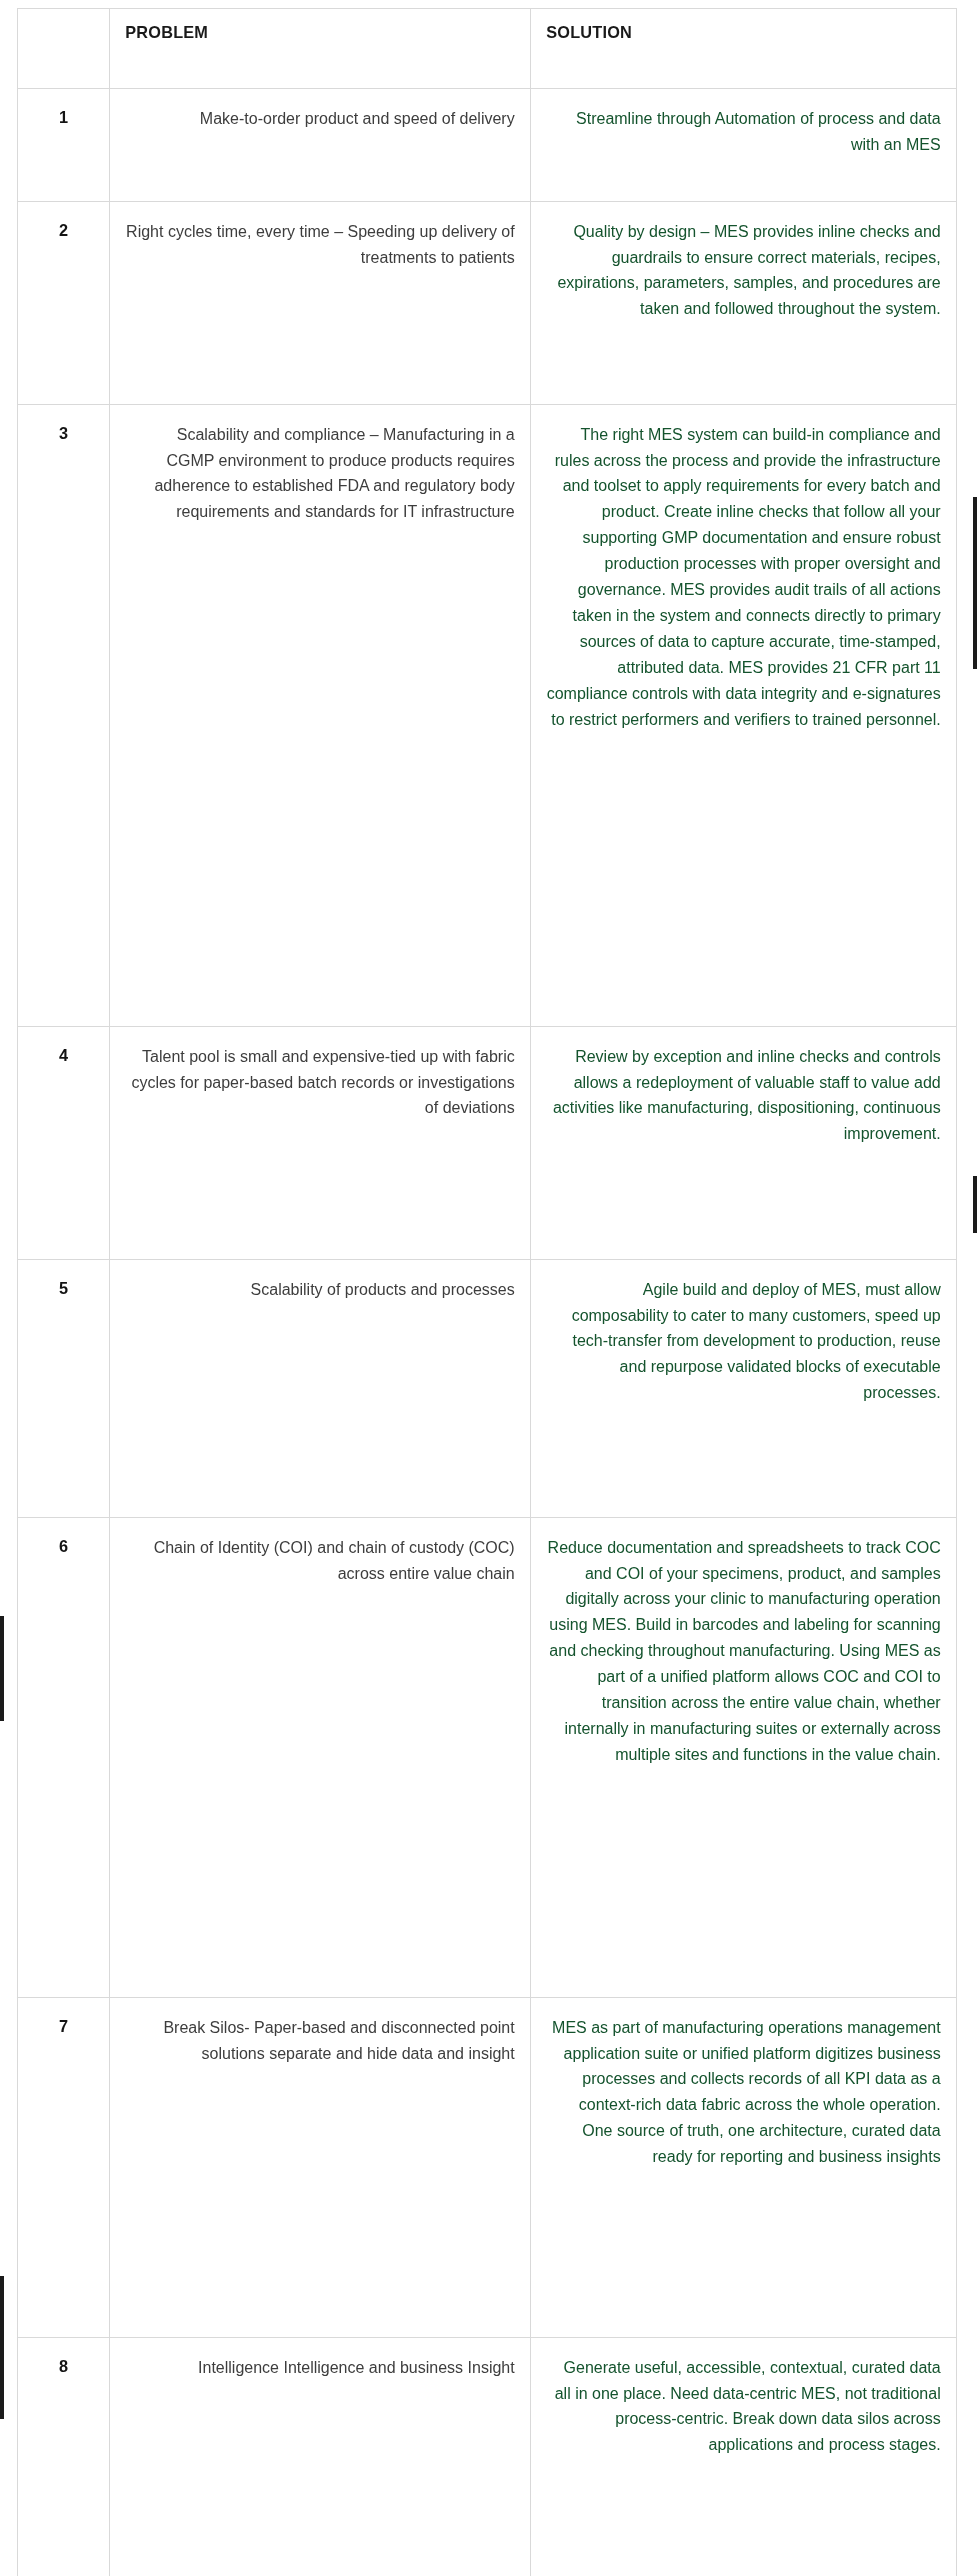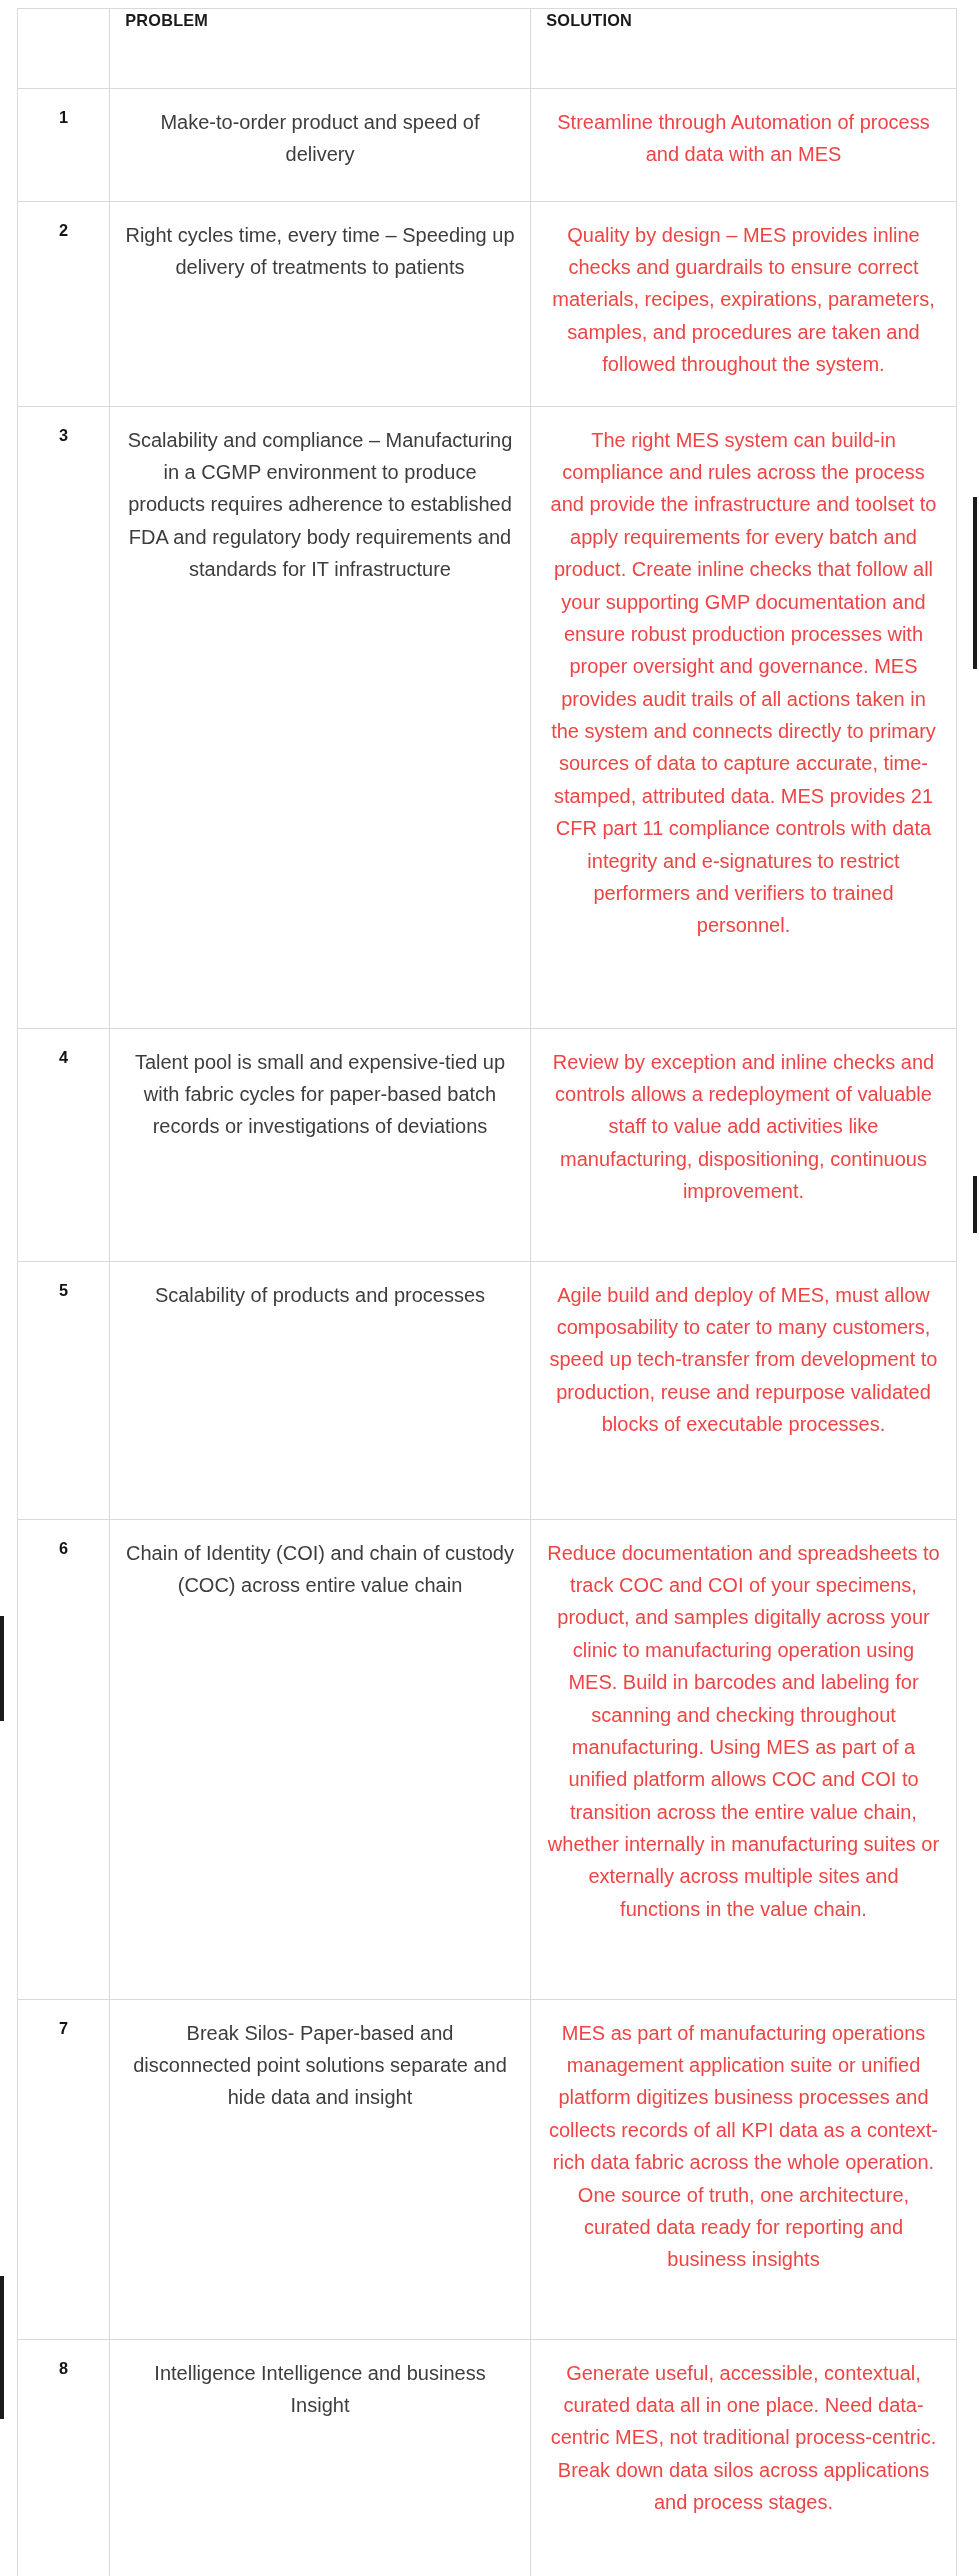--- a/index.html
+++ b/index.html
@@ -38,21 +38,21 @@
     box-sizing: border-box;
   }
 
   col.col-num   { width: 92px; }
   col.col-prob  { width: 421px; }
   col.col-sol   { width: 426px; }
 
   
   tr.header-row th {
     height: 80px;
-    padding-top: 1px;
+    padding-top: 13px;
     padding-bottom: 9.6px;
   }
   .col-header-text {
     font-size: 16.3px;
     font-weight: bold;
     color: #1a1a1a;
     letter-spacing: 0.2px;
     line-height: 1.3;
     text-align: left;
   }
@@ -65,30 +65,30 @@
   }
   .row-number {
     font-size: 16.3px;
     font-weight: bold;
     color: #141414;
     line-height: 1.45;
   }
 
   
   .cell-text {
-    font-size: 20px;
+    font-size: 16px;
     line-height: 1.62;
     color: #3b3b3b;
-    text-align: center;
+    text-align: right;
     white-space: pre-wrap;
     word-wrap: break-word;
   }
 
   td.problem-cell .cell-text { color: #3d3d3d; }
-  td.solution-cell .cell-text { color: #ef4444; }
+  td.solution-cell .cell-text { color: #14532d; }
 
   
   tr[data-row="1"] td { height: 113px; }
   tr[data-row="2"] td { height: 203px; }
   tr[data-row="3"] td { height: 622px; }
   tr[data-row="4"] td { height: 233px; }
   tr[data-row="5"] td { height: 258px; }
   tr[data-row="6"] td { height: 480px; }
   tr[data-row="7"] td { height: 340px; }
   tr[data-row="8"] td { height: 262px; }

